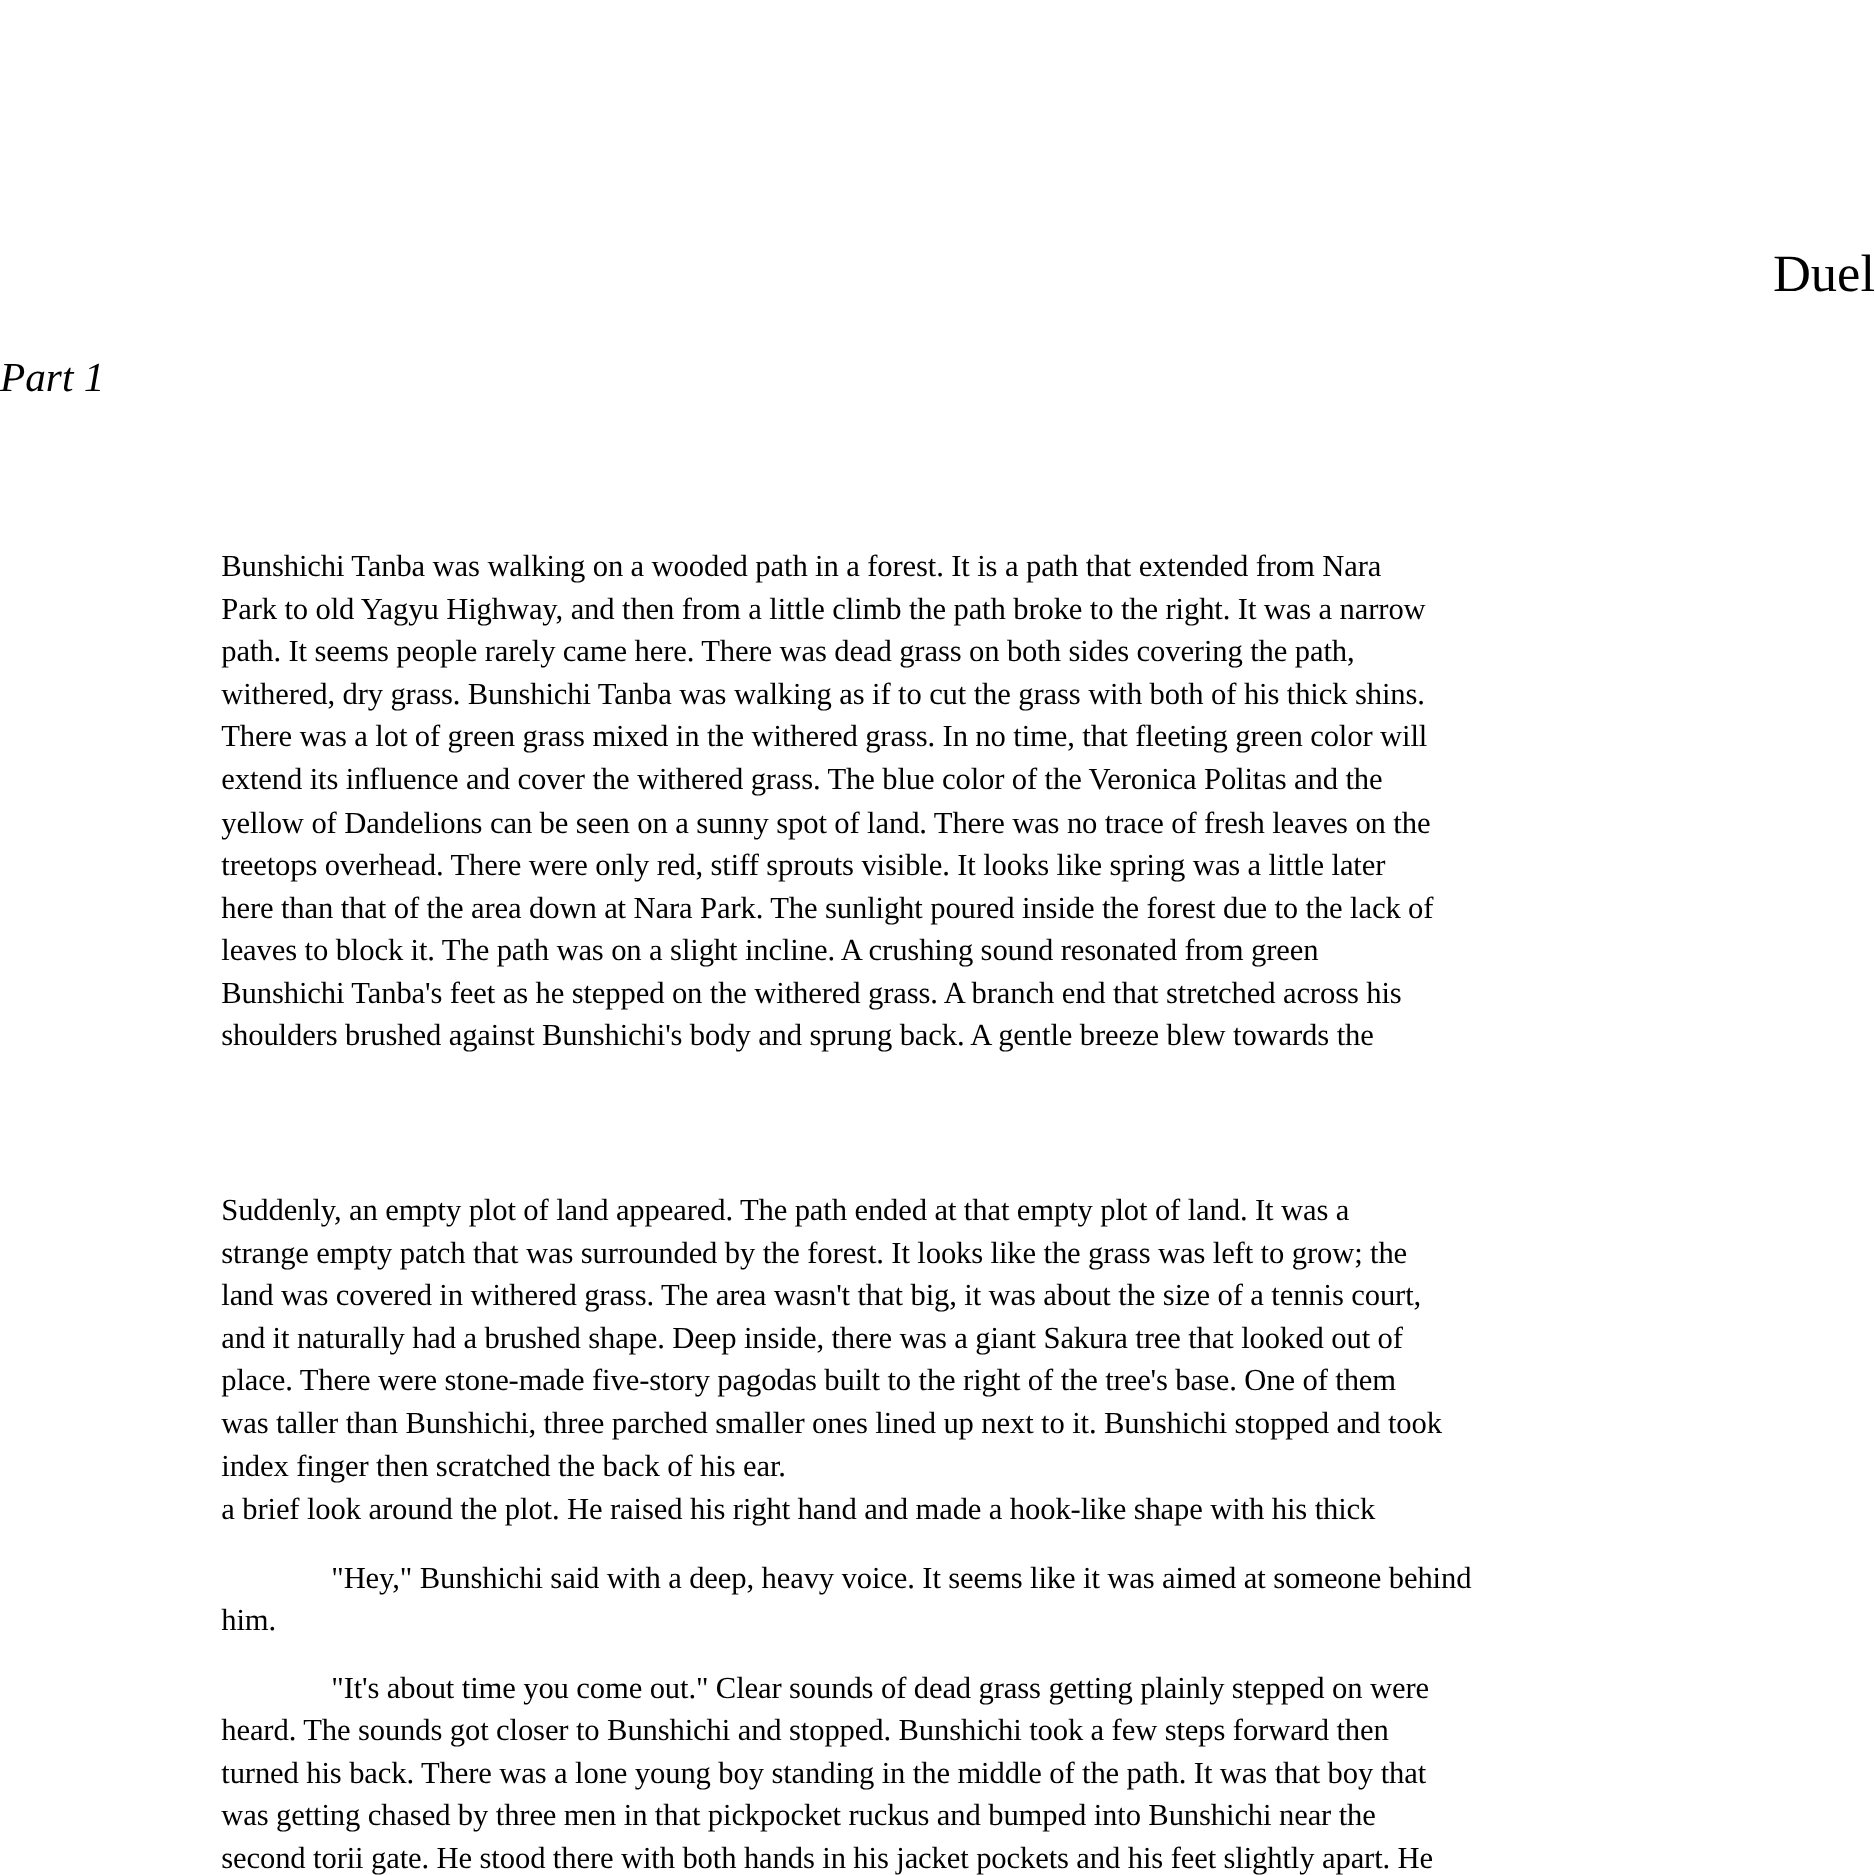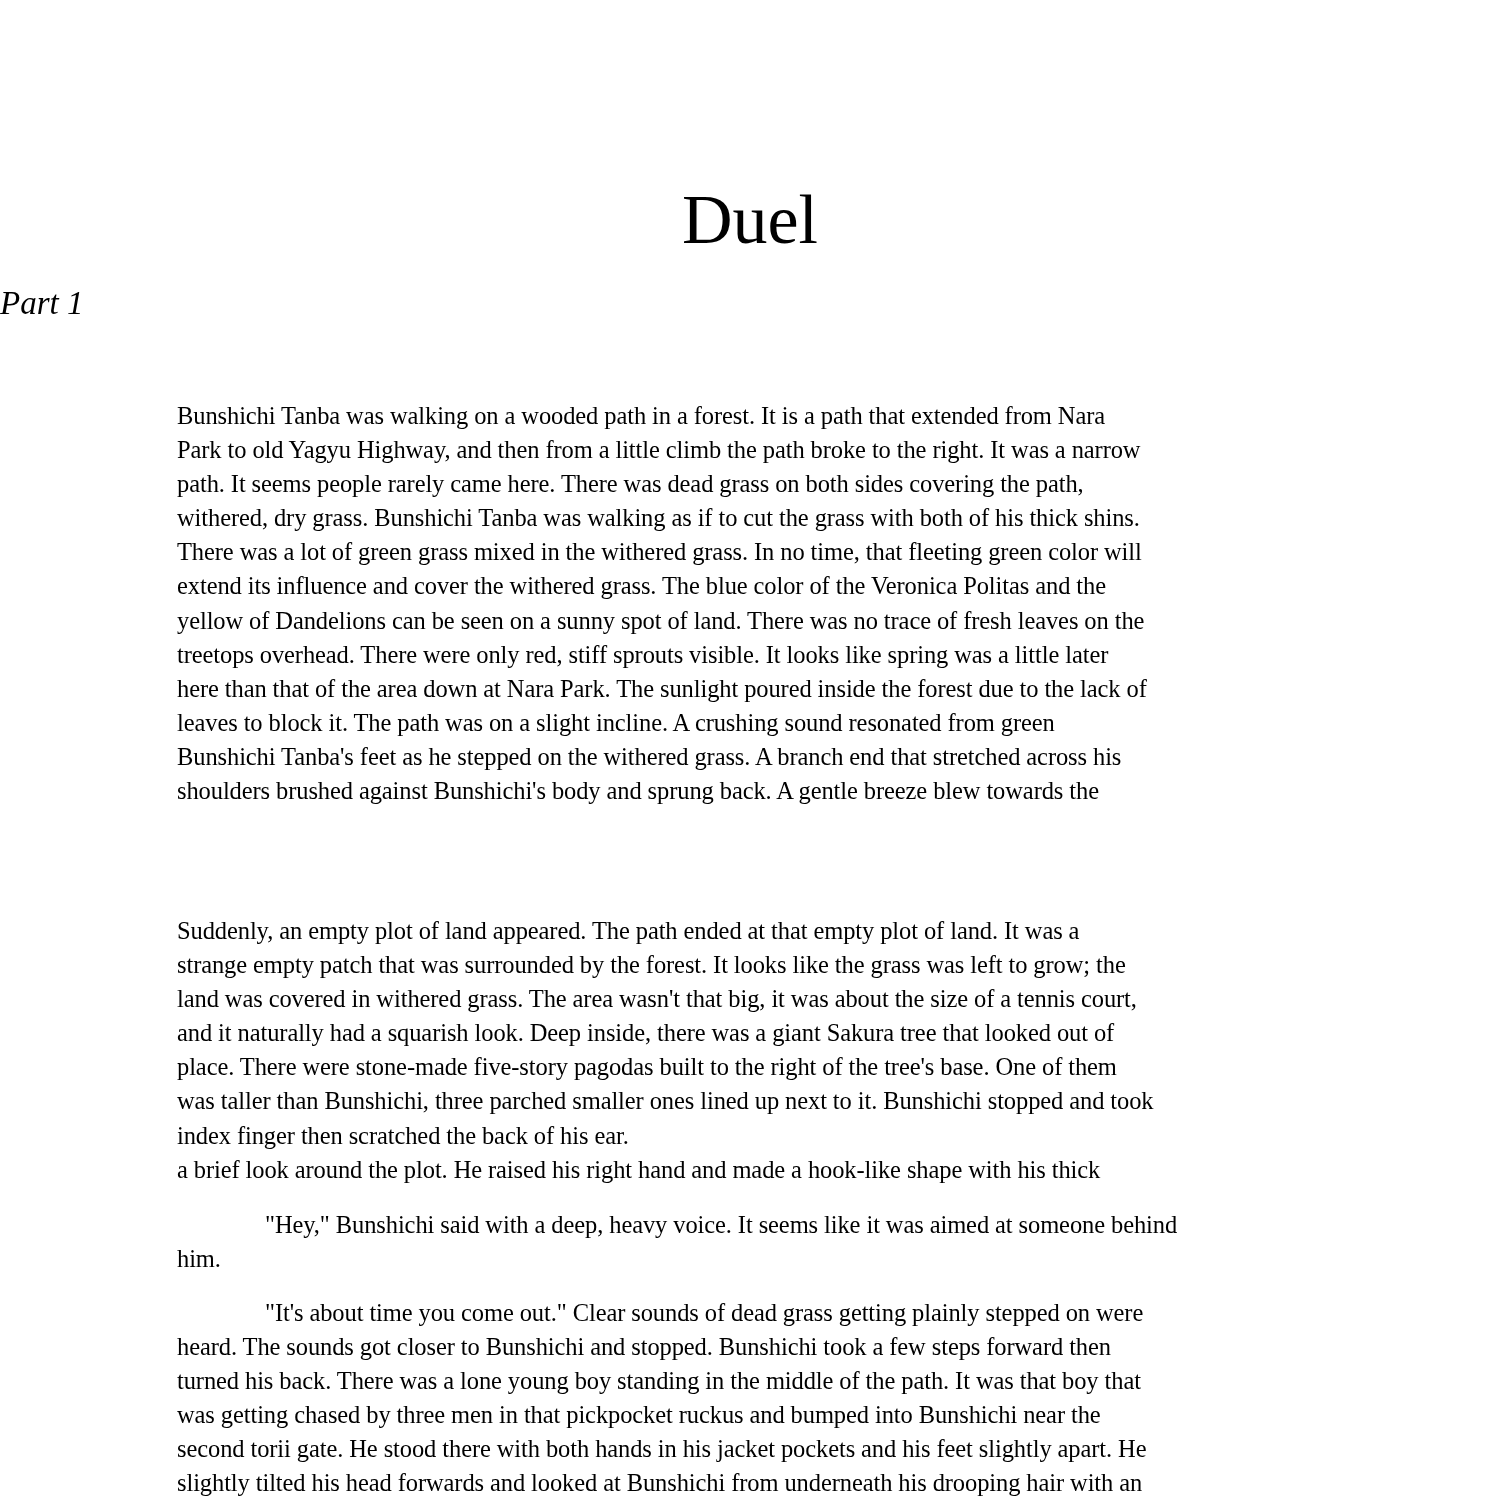--- a/index.html
+++ b/index.html
@@ -1,23 +1,23 @@
 <!DOCTYPE html>
 <html><head>
 <meta charset="utf-8">
 <style>
   html, body { margin: 0; padding: 0; background: #ffffff; }
   body { width: 1500px; height: 1500px; overflow: hidden; position: relative;
          font-family: "DejaVu Serif", "Liberation Serif", serif; color: #000; }
   .page { position: absolute; left: 0; top: 0; width: 1500px; height: 1500px; background: #fff; }
-  .title { position: absolute; left: 0; width: 1500px; top: 180px; text-align: center;
-           font-family: "Liberation Serif", serif; font-size: 70px; line-height: 80px; letter-spacing: 0px; }
+  .title { position: absolute; left: 0; width: 1500px; top: 180px; text-align: right;
+           font-family: "Liberation Serif", serif; font-size: 42px; line-height: 80px; letter-spacing: 0px; }
   .subtitle { position: absolute; left: 0; width: 1500px; top: 283px; text-align: left;
               font-family: "Liberation Serif", serif; font-style: italic; font-size: 33px; line-height: 40px; }
-  .para { position: absolute; left: 177px; width: 1160px; }
+  .para { position: absolute; left: 177px; width: 1160px; margin-top: 38px; }
   .line { display: block; white-space: nowrap; font-family: "Liberation Serif", serif;
           font-size: 24.5px; line-height: 34.1px; height: 34.1px; letter-spacing: -0.1px; }
   .indent { padding-left: 88px; }
 </style>
 </head>
 <body>
 
 <div class="page">
 
   <div class="title">Duel</div>
@@ -35,21 +35,21 @@
     <span class="line">here than that of the area down at Nara Park. The sunlight poured inside the forest due to the lack of</span>
     <span class="line">leaves to block it. The path was on a slight incline. A crushing sound resonated from green</span>
     <span class="line">Bunshichi Tanba's feet as he stepped on the withered grass. A branch end that stretched across his</span>
     <span class="line">shoulders brushed against Bunshichi's body and sprung back. A gentle breeze blew towards the</span>
   </div>
 
   <div class="para" style="top:914px;">
     <span class="line">Suddenly, an empty plot of land appeared. The path ended at that empty plot of land. It was a</span>
     <span class="line">strange empty patch that was surrounded by the forest. It looks like the grass was left to grow; the</span>
     <span class="line">land was covered in withered grass. The area wasn't that big, it was about the size of a tennis court,</span>
-    <span class="line">and it naturally had a squarish look. Deep inside, there was a giant Sakura tree that looked out of</span>
+    <span class="line">and it naturally had a brushed shape. Deep inside, there was a giant Sakura tree that looked out of</span>
     <span class="line">place. There were stone-made five-story pagodas built to the right of the tree's base. One of them</span>
     <span class="line">was taller than Bunshichi, three parched smaller ones lined up next to it. Bunshichi stopped and took</span>
     <span class="line">index finger then scratched the back of his ear.</span>
     <span class="line">a brief look around the plot. He raised his right hand and made a hook-like shape with his thick</span>
   </div>
 
   <div class="para" style="top:1208px;">
     <span class="line indent">"Hey," Bunshichi said with a deep, heavy voice. It seems like it was aimed at someone behind</span>
     <span class="line">him.</span>
   </div>

